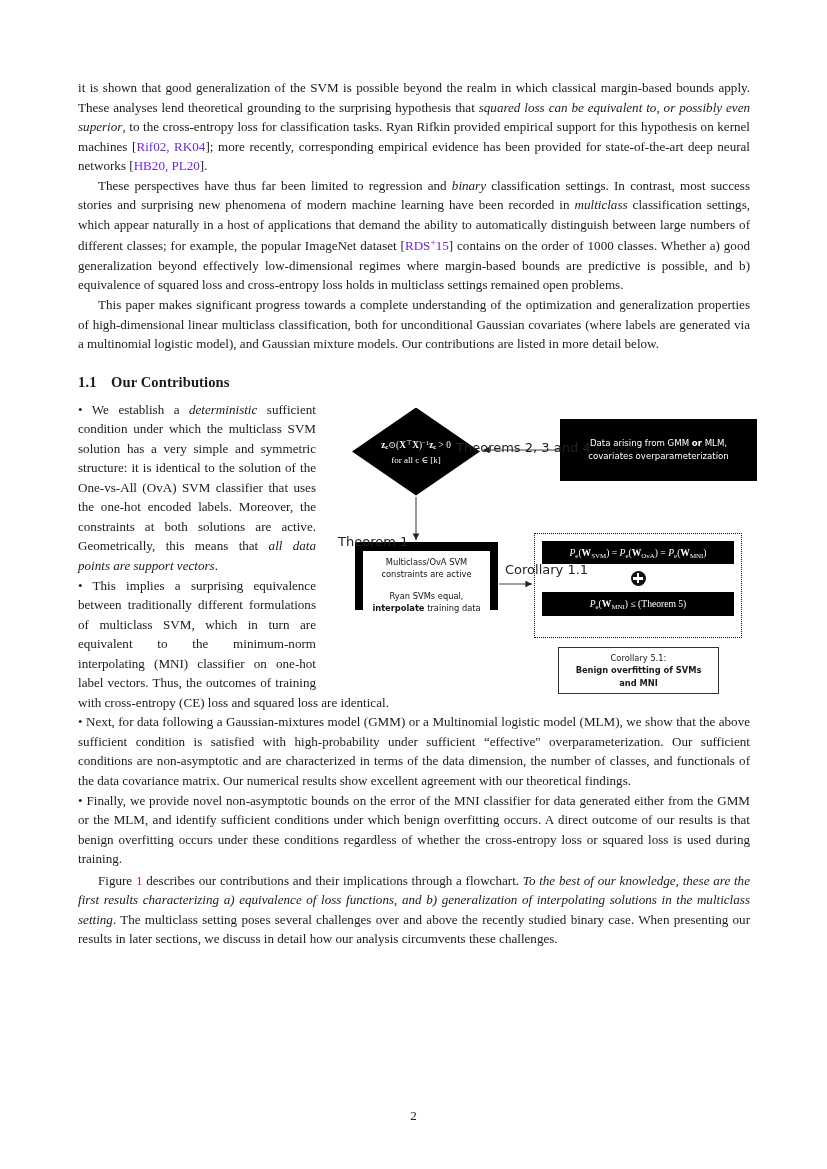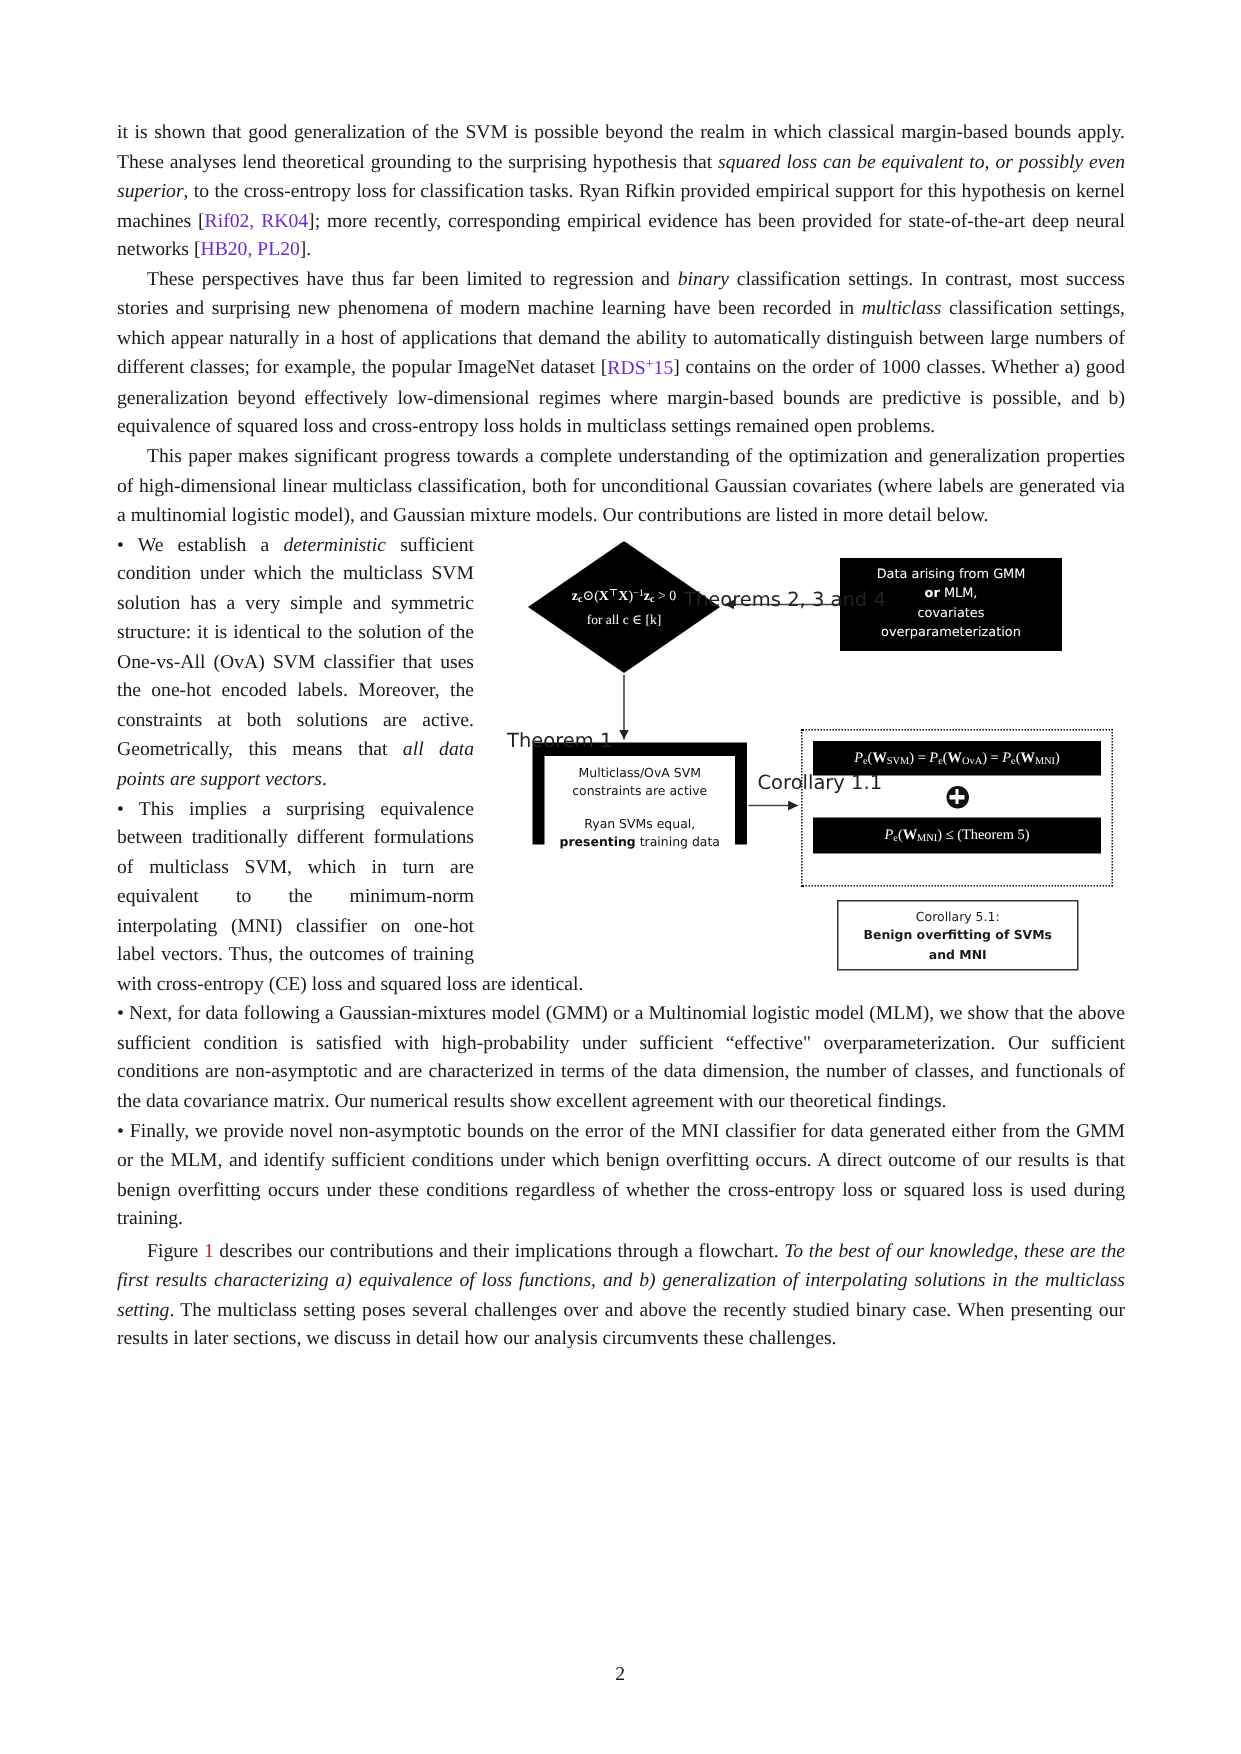--- a/index.html
+++ b/index.html
@@ -98,21 +98,21 @@
   }
   .diamond .mathline.l2 { font-size: 9px; }
   .bf { font-weight: bold; }
   .sub { font-size: 0.72em; vertical-align: -0.22em; }
   .sup { font-size: 0.72em; vertical-align: 0.42em; }
 
   .box-data {
     position: absolute;
     left: 230px;
     top: 17px;
-    width: 148px;
+    width: 197px;
     height: 62px;
     background: #000000;
     color: #ffffff;
     display: flex;
     align-items: center;
     justify-content: center;
     text-align: center;
     font-size: 8.6px;
     line-height: 13px;
     padding: 0 19px;
@@ -232,20 +232,21 @@
 
 <div class="page">
   <div class="content">
 
     <p class="body-par"><span>it is shown that good generalization of the SVM is possible beyond the realm in which classical margin-based bounds apply. These analyses lend theoretical grounding to the surprising hypothesis that </span><span class="it">squared loss can be equivalent to, or possibly even superior</span><span>, to the cross-entropy loss for classification tasks. Ryan Rifkin provided empirical support for this hypothesis on kernel machines [</span><span class="cite">Rif02, RK04</span><span>]; more recently, corresponding empirical evidence has been provided for state-of-the-art deep neural networks [</span><span class="cite">HB20, PL20</span><span>].</span></p>
 
     <p class="body-par indent"><span>These perspectives have thus far been limited to regression and </span><span class="it">binary</span><span> classification settings. In contrast, most success stories and surprising new phenomena of modern machine learning have been recorded in </span><span class="it">multiclass</span><span> classification settings, which appear naturally in a host of applications that demand the ability to automatically distinguish between large numbers of different classes; for example, the popular ImageNet dataset [</span><span class="cite"><span>RDS</span><span class="sup">+</span><span>15</span></span><span>] contains on the order of 1000 classes. Whether a) good generalization beyond effectively low-dimensional regimes where margin-based bounds are predictive is possible, and b) equivalence of squared loss and cross-entropy loss holds in multiclass settings remained open problems.</span></p>
 
     <p class="body-par indent">This paper makes significant progress towards a complete understanding of the optimization and generalization properties of high-dimensional linear multiclass classification, both for unconditional Gaussian covariates (where labels are generated via a multinomial logistic model), and Gaussian mixture models. Our contributions are listed in more detail below.</p>
 
+    <h2 class="section-head"><span class="num">1.1</span><span>Our Contributions</span></h2>
 
     <div class="clearfix">
 
       <div class="figure-float">
         <div class="flowchart">
 
           <svg class="edges" viewBox="0 0 420 285">
             <defs>
               <marker id="arrow" markerWidth="7" markerHeight="7" refX="6" refY="3" orient="auto">
                 <path d="M0,0 L6,3 L0,6 z" fill="#222222"></path>
@@ -271,21 +272,21 @@
             </div>
           </div>
 
           <div class="box-svm">
             <div class="inner">
               <span>Multiclass/OvA SVM</span><br>
               <span>constraints are active</span>
             </div>
             <div class="inner">
               <span>Ryan SVMs equal,</span><br>
-              <span class="bf">presenting</span><span> training data</span>
+              <span class="bf">interpolate</span><span> training data</span>
             </div>
           </div>
 
           <div class="dashed-group">
             <div class="eq-box">
               <span class="bf-math"><span style="font-style:italic">P</span><span class="sub">e</span>(<span class="bf">W</span><span class="sub">SVM</span>) = <span style="font-style:italic">P</span><span class="sub">e</span>(<span class="bf">W</span><span class="sub">OvA</span>) = <span style="font-style:italic">P</span><span class="sub">e</span>(<span class="bf">W</span><span class="sub">MNI</span>)</span>
             </div>
             <div class="plus-wrap">
               <div class="plus-circle"></div>
             </div>

